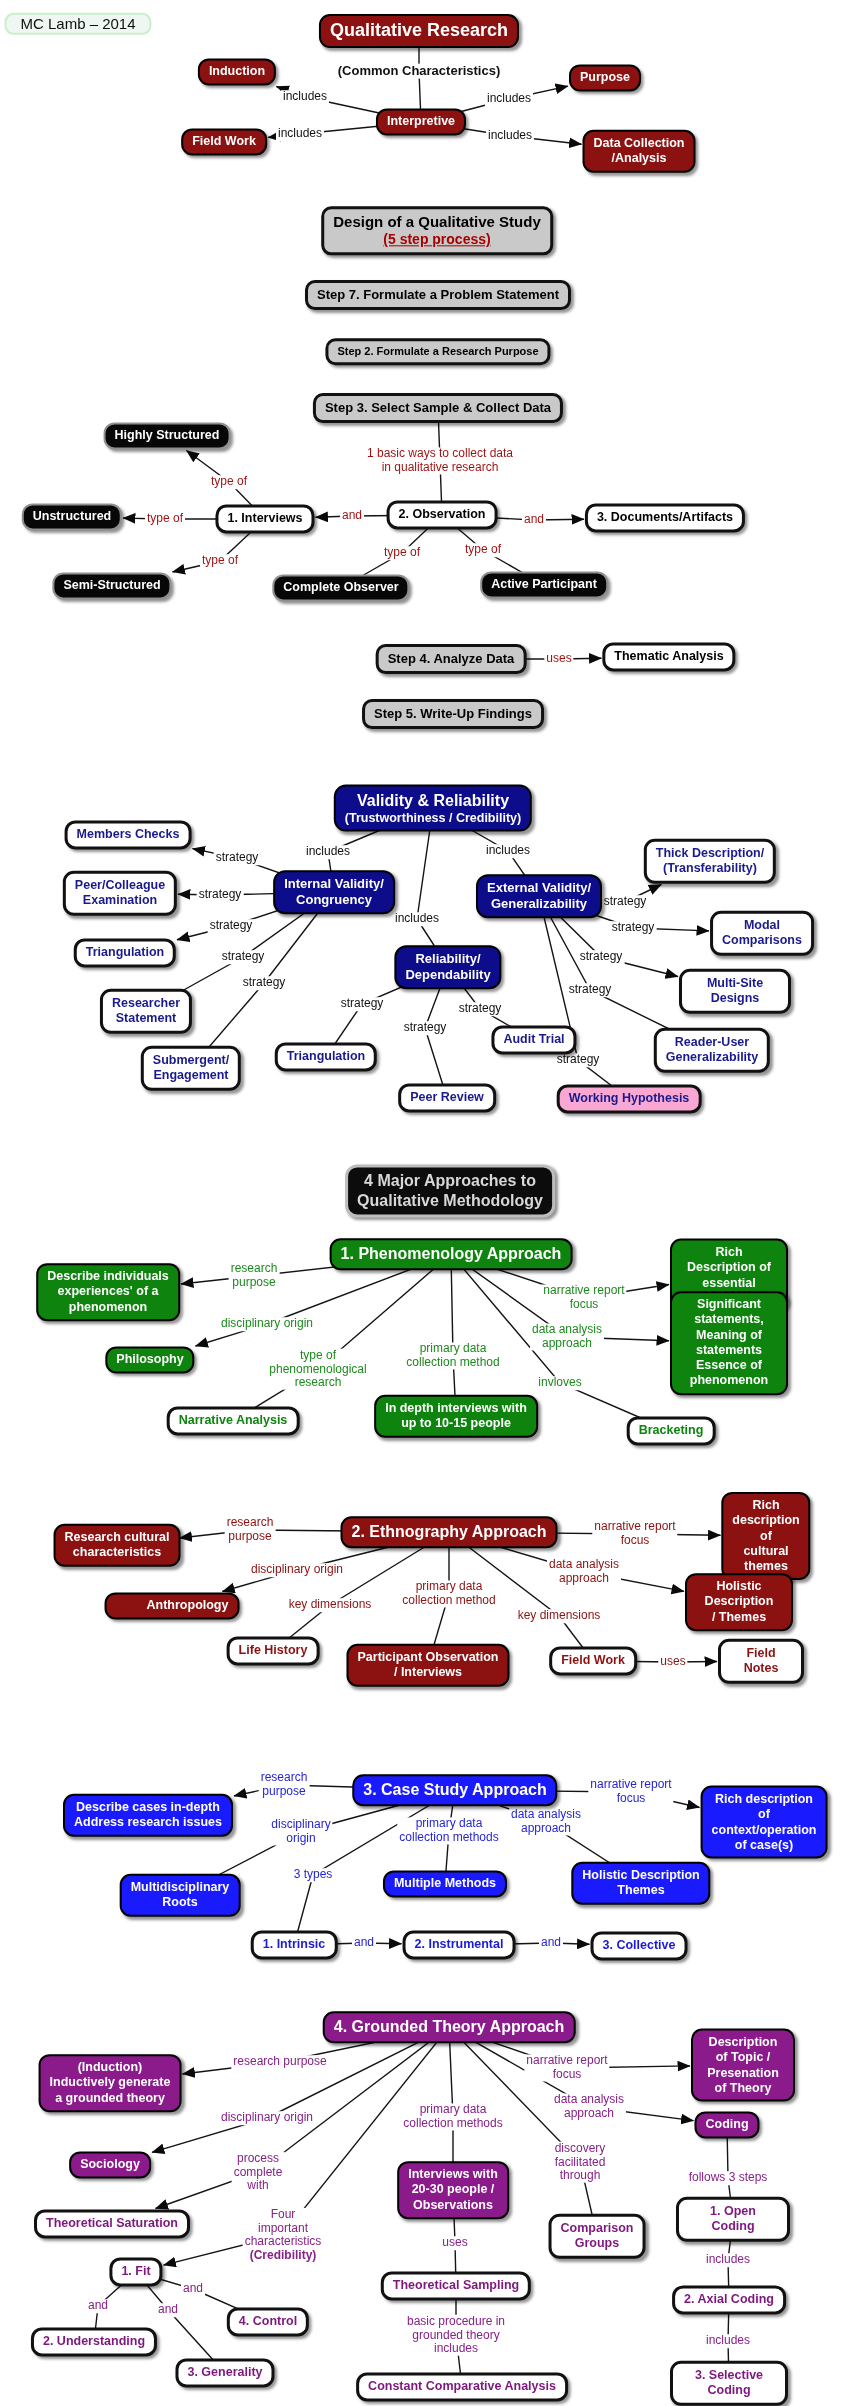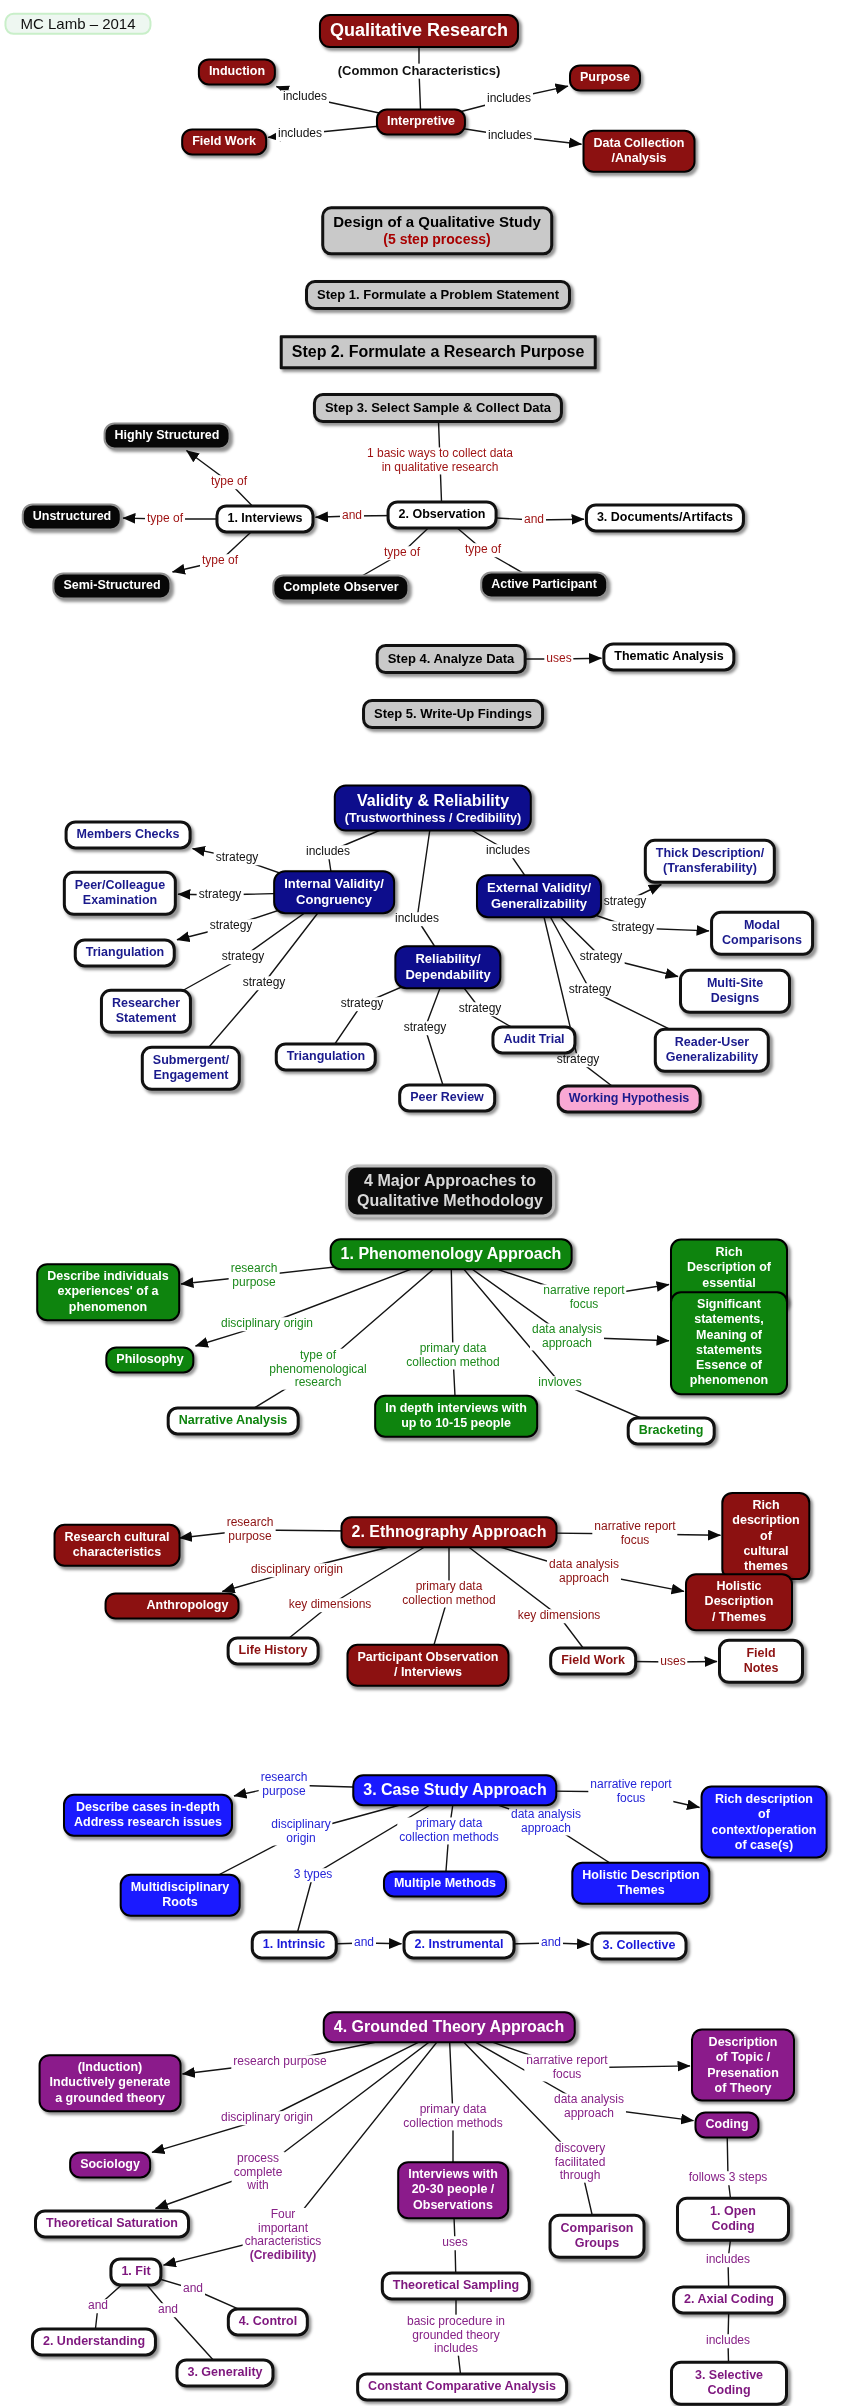--- a/index.html
+++ b/index.html
@@ -198,23 +198,23 @@
     </div>
   <div id="nodes-layer">
       <div class="node" style="background: rgb(238, 247, 241); color: rgb(17, 17, 17); border-color: rgb(201, 239, 201); border-width: 2.5px; border-radius: 9px; font-weight: 400; padding: 0 14px; box-shadow: none; font-size: 15px; left: 78px; top: 24px;"><span>MC Lamb – 2014</span></div>
       <div class="node" style="background: rgb(140, 17, 17); color: rgb(255, 255, 255); border-color: rgb(0, 0, 0); border-width: 2.5px; font-size: 18px; left: 419px; top: 31px;"><span>Qualitative Research</span></div>
       <div class="node" style="background: rgb(140, 17, 17); color: rgb(255, 255, 255); border-color: rgb(0, 0, 0); border-width: 2.5px; left: 237px; top: 72px;"><span>Induction</span></div>
       <div class="node" style="background: rgb(140, 17, 17); color: rgb(255, 255, 255); border-color: rgb(0, 0, 0); border-width: 2.5px; left: 605px; top: 78px;"><span>Purpose</span></div>
       <div class="node" style="background: rgb(140, 17, 17); color: rgb(255, 255, 255); border-color: rgb(0, 0, 0); border-width: 2.5px; left: 421px; top: 122px;"><span>Interpretive</span></div>
       <div class="node" style="background: rgb(140, 17, 17); color: rgb(255, 255, 255); border-color: rgb(0, 0, 0); border-width: 2.5px; left: 224px; top: 142px;"><span>Field Work</span></div>
       <div class="node" style="background: rgb(140, 17, 17); color: rgb(255, 255, 255); border-color: rgb(0, 0, 0); border-width: 2.5px; left: 639px; top: 151px;"><span>Data Collection
 /Analysis</span></div>
-      <div class="node" style="background: rgb(201, 201, 201); color: rgb(0, 0, 0); border-color: rgb(17, 17, 17); border-width: 3px; border-radius: 10px; font-size: 15px; left: 437px; top: 231px;"><span>Design of a Qualitative Study</span><span class="sub" style="font-size: 14px; color: rgb(168, 0, 0);">(5 step process)</span></div>
-      <div class="node" style="background: rgb(201, 201, 201); color: rgb(0, 0, 0); border-color: rgb(17, 17, 17); border-width: 3px; border-radius: 10px; font-size: 13px; left: 438px; top: 295px;"><span>Step 1. Formulate a Problem Statement</span></div>
-      <div class="node" style="background: rgb(201, 201, 201); color: rgb(0, 0, 0); border-color: rgb(17, 17, 17); border-width: 3px; border-radius: 1px; font-size: 16px; left: 438px; top: 352px; text-align: right;"><span>Step 2. Formulate a Research Purpose</span></div>
+      <div class="node" style="background: rgb(201, 201, 201); color: rgb(0, 0, 0); border-color: rgb(17, 17, 17); border-width: 3px; border-radius: 10px; font-size: 15px; left: 437px; top: 231px;"><span>Design of a Qualitative Study</span><span class="sub" style="font-size: 14px; color: rgb(168, 0, 0); text-decoration: underline;">(5 step process)</span></div>
+      <div class="node" style="background: rgb(201, 201, 201); color: rgb(0, 0, 0); border-color: rgb(17, 17, 17); border-width: 3px; border-radius: 10px; font-size: 13px; left: 438px; top: 295px;"><span>Step 7. Formulate a Problem Statement</span></div>
+      <div class="node" style="background: rgb(201, 201, 201); color: rgb(0, 0, 0); border-color: rgb(17, 17, 17); border-width: 3px; border-radius: 10px; font-size: 11px; left: 438px; top: 352px; text-align: right;"><span>Step 2. Formulate a Research Purpose</span></div>
       <div class="node" style="background: rgb(201, 201, 201); color: rgb(0, 0, 0); border-color: rgb(17, 17, 17); border-width: 3px; border-radius: 10px; font-size: 13px; left: 438px; top: 408px;"><span>Step 3. Select Sample &amp; Collect Data</span></div>
       <div class="node" style="background: rgb(7, 7, 7); color: rgb(255, 255, 255); border-color: rgb(143, 143, 143); border-width: 2.5px; left: 167px; top: 436px;"><span>Highly Structured</span></div>
       <div class="node" style="background: rgb(7, 7, 7); color: rgb(255, 255, 255); border-color: rgb(143, 143, 143); border-width: 2.5px; left: 72px; top: 517px;"><span>Unstructured</span></div>
       <div class="node" style="background: rgb(255, 255, 255); color: rgb(0, 0, 0); border-color: rgb(17, 17, 17); border-width: 3px; left: 265px; top: 519px;"><span>1. Interviews</span></div>
       <div class="node" style="background: rgb(255, 255, 255); color: rgb(0, 0, 0); border-color: rgb(17, 17, 17); border-width: 3px; left: 442px; top: 515px;"><span>2. Observation</span></div>
       <div class="node" style="background: rgb(255, 255, 255); color: rgb(0, 0, 0); border-color: rgb(17, 17, 17); border-width: 3px; left: 665px; top: 518px;"><span>3. Documents/Artifacts</span></div>
       <div class="node" style="background: rgb(7, 7, 7); color: rgb(255, 255, 255); border-color: rgb(143, 143, 143); border-width: 2.5px; left: 112px; top: 586px;"><span>Semi-Structured</span></div>
       <div class="node" style="background: rgb(7, 7, 7); color: rgb(255, 255, 255); border-color: rgb(143, 143, 143); border-width: 2.5px; left: 341px; top: 588px;"><span>Complete Observer</span></div>
       <div class="node" style="background: rgb(7, 7, 7); color: rgb(255, 255, 255); border-color: rgb(143, 143, 143); border-width: 2.5px; left: 544px; top: 585px;"><span>Active Participant</span></div>
       <div class="node" style="background: rgb(201, 201, 201); color: rgb(0, 0, 0); border-color: rgb(17, 17, 17); border-width: 3px; border-radius: 10px; font-size: 13px; left: 451px; top: 659px;"><span>Step 4. Analyze Data</span></div>

